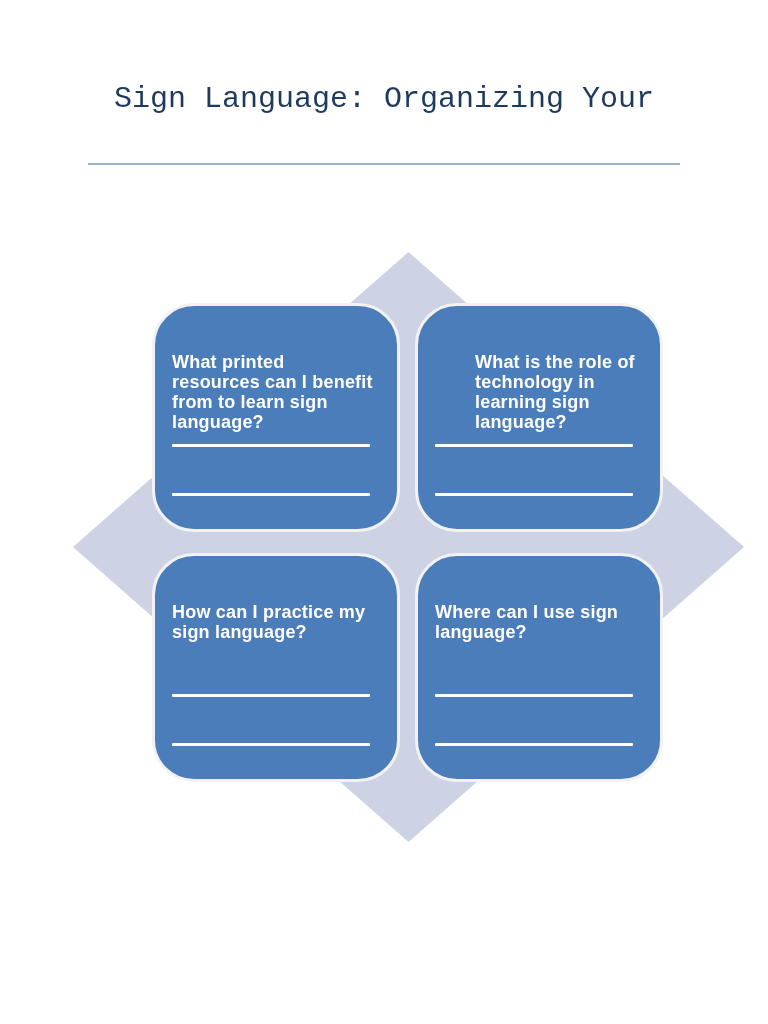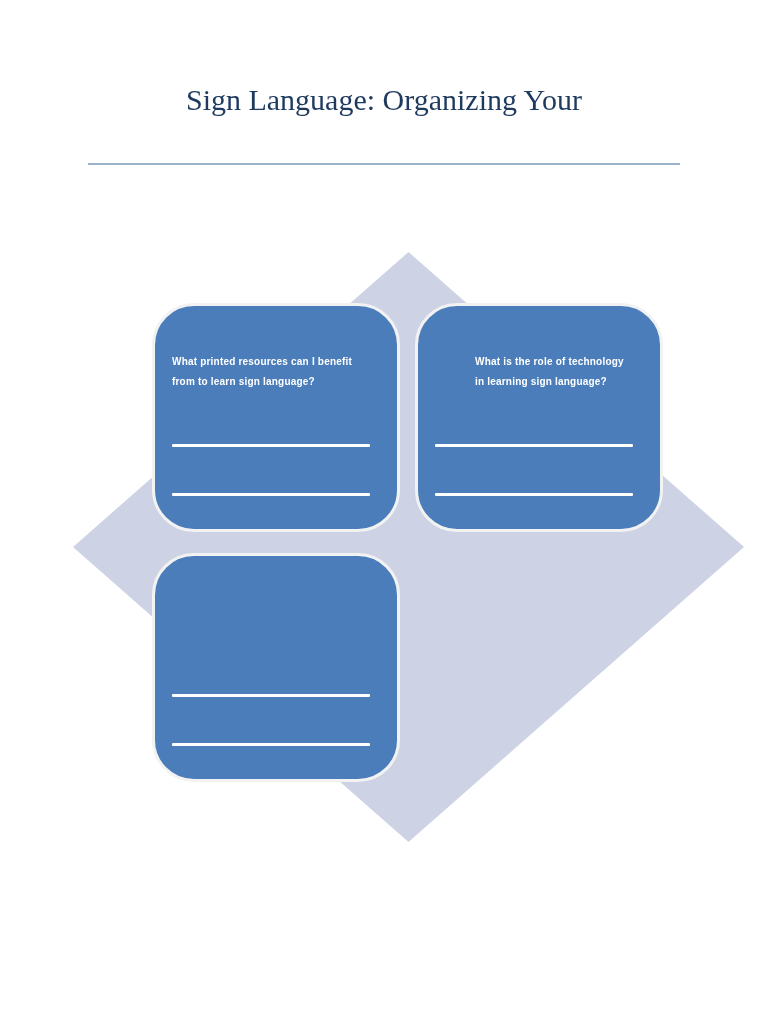--- a/index.html
+++ b/index.html
@@ -15,21 +15,21 @@
     overflow: hidden;
     font-family: "Liberation Sans", sans-serif;
   }
   .title {
     position: absolute;
     top: 82px;
     left: 88px;
     width: 592px;
     margin: 0;
     text-align: center;
-    font-family: Liberation Serif, serif;
+    font-family: Liberation Mono, monospace;
     font-weight: normal;
     font-size: 30px;
     line-height: 35px;
     color: var(--title_text, #1f3a5f);
   }
   .title-rule {
     position: absolute;
     top: 163px;
     left: 88px;
     width: 592px;
@@ -63,21 +63,21 @@
   }
   .pos-tl { left: 152px; top: 303px; }
   .pos-tr { left: 415px; top: 303px; padding-left: 40px; }
   .pos-bl { left: 152px; top: 553px; }
   .pos-br { left: 415px; top: 553px; }
   .q {
     margin: 0;
     padding: 46px 24px 0 17px;
     color: var(--box_text, #ffffff);
     font-weight: bold;
-    font-size: 10px;
+    font-size: 18px;
     line-height: 20px;
     letter-spacing: 0.2px;
   }
   .aline {
     position: absolute;
     left: 17px;
     width: 198px;
     height: 3px;
     background: var(--line, #ffffff);
     border-radius: 1px;
@@ -106,19 +106,25 @@
       <div class="aline l2"></div>
     </div>
 
     <div class="qbox pos-tr">
       <p class="q">What is the role of technology in learning sign language?</p>
       <div class="aline l1"></div>
       <div class="aline l2"></div>
     </div>
 
     <div class="qbox pos-bl">
+      <p class="q">How can I practice my sign language?</p>
       <div class="aline l1"></div>
       <div class="aline l2"></div>
     </div>
 
+    <div class="qbox pos-br">
+      <p class="q">Where can I use sign language?</p>
+      <div class="aline l1"></div>
+      <div class="aline l2"></div>
+    </div>
 
   </div>
 </div>
 
 </body></html>

